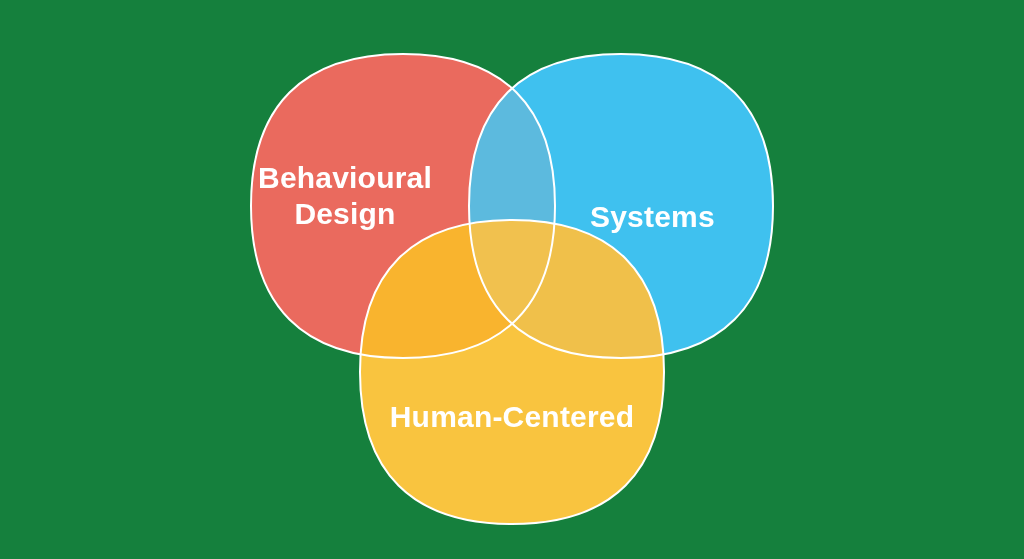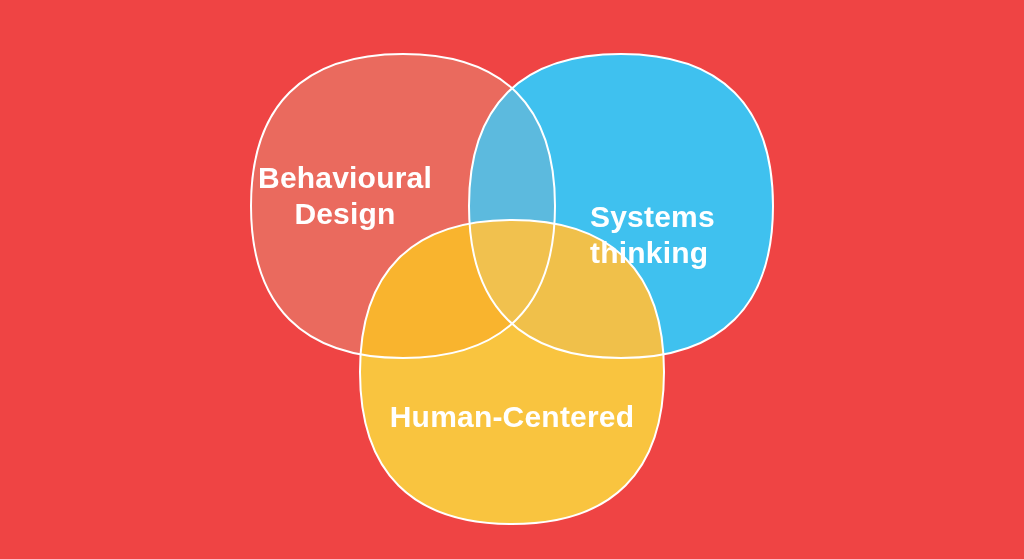--- a/index.html
+++ b/index.html
@@ -5,21 +5,21 @@
   html, body {
     margin: 0;
     padding: 0;
     background: #ffffff;
     font-family: "Liberation Sans", sans-serif;
   }
   .canvas {
     position: relative;
     width: 1024px;
     height: 559px;
-    background: #ef4444;
+    background: #15803d;
     overflow: hidden;
   }
   .canvas svg {
     position: absolute;
     left: 0;
     top: 0;
   }
   .venn-label {
     position: absolute;
     color: #ffffff;
@@ -78,20 +78,19 @@
     <path fill="none" stroke-width="2" d="M 664,372 C 664,472 612,524 512,524 C 412,524 360,472 360,372 C 360,272 412,220 512,220 C 612,220 664,272 664,372 Z" stroke="#ffffff"></path>
   </svg>
 
   <div id="label-behavioural" class="venn-label centered">
     <div>Behavioural</div>
     <div>Design</div>
   </div>
 
   <div id="label-systems" class="venn-label left-aligned">
     <div>Systems</div>
-    <div>thinking</div>
   </div>
 
   <div id="label-human" class="venn-label centered">
     <div>Human-Centered</div>
   </div>
 
 </div>
 
 </body></html>

